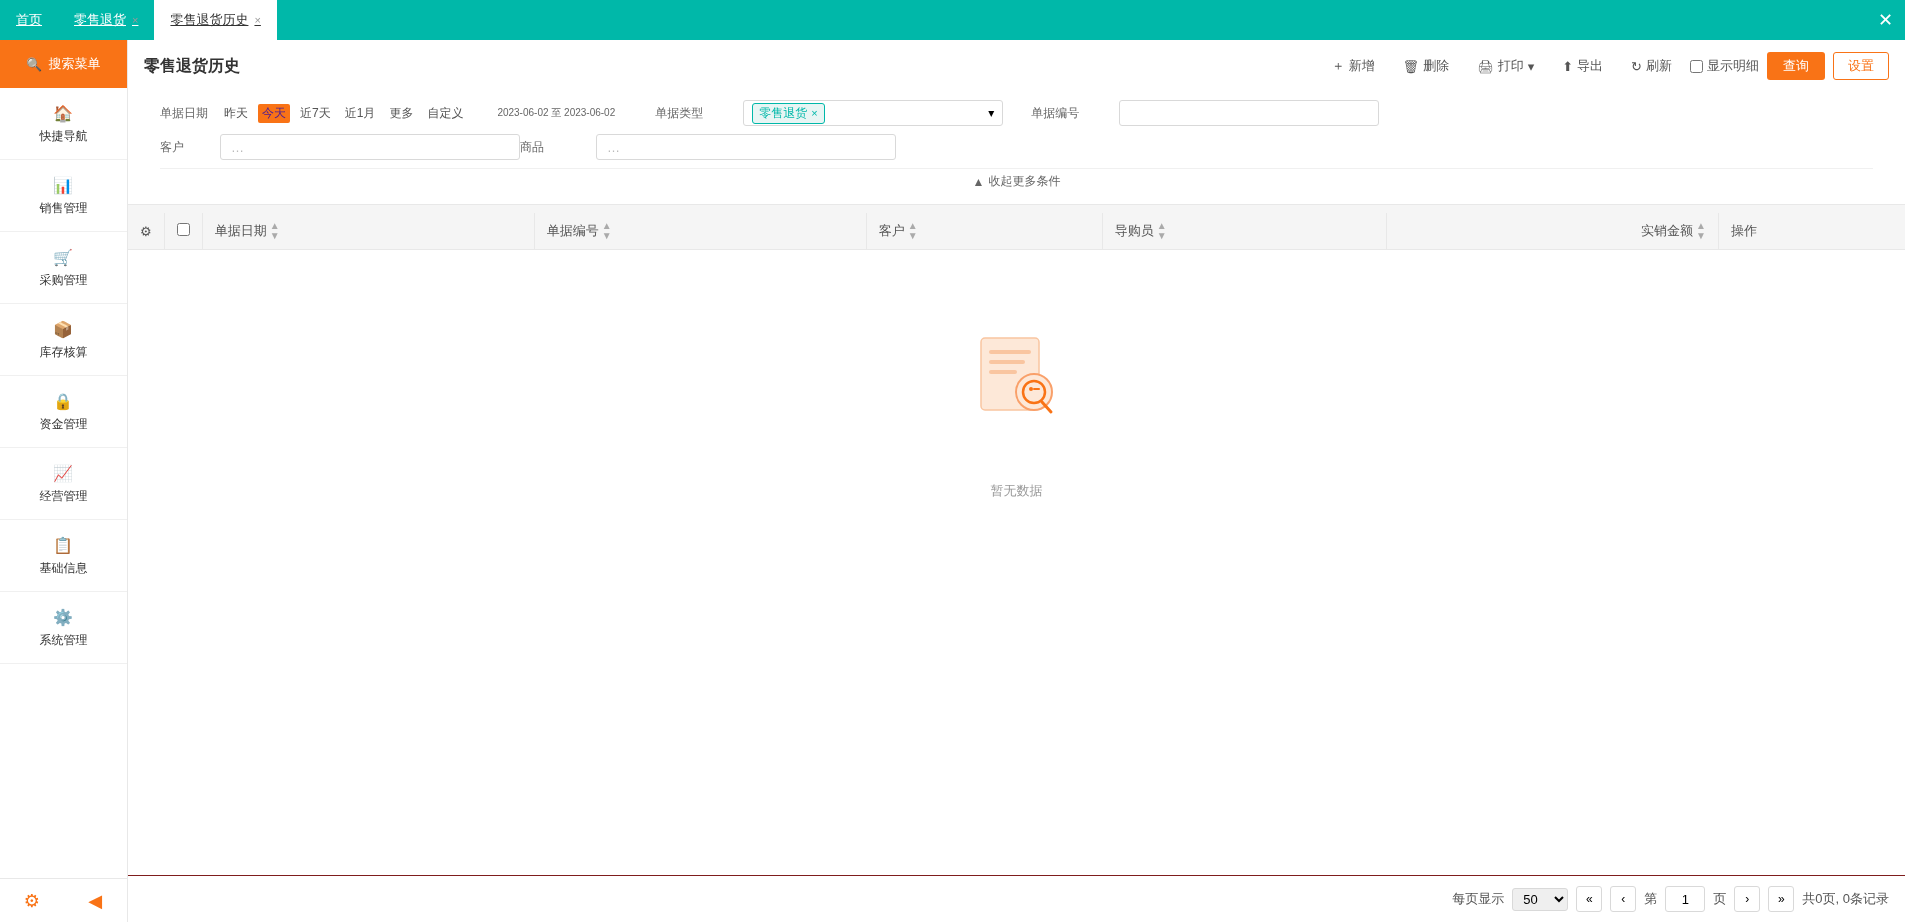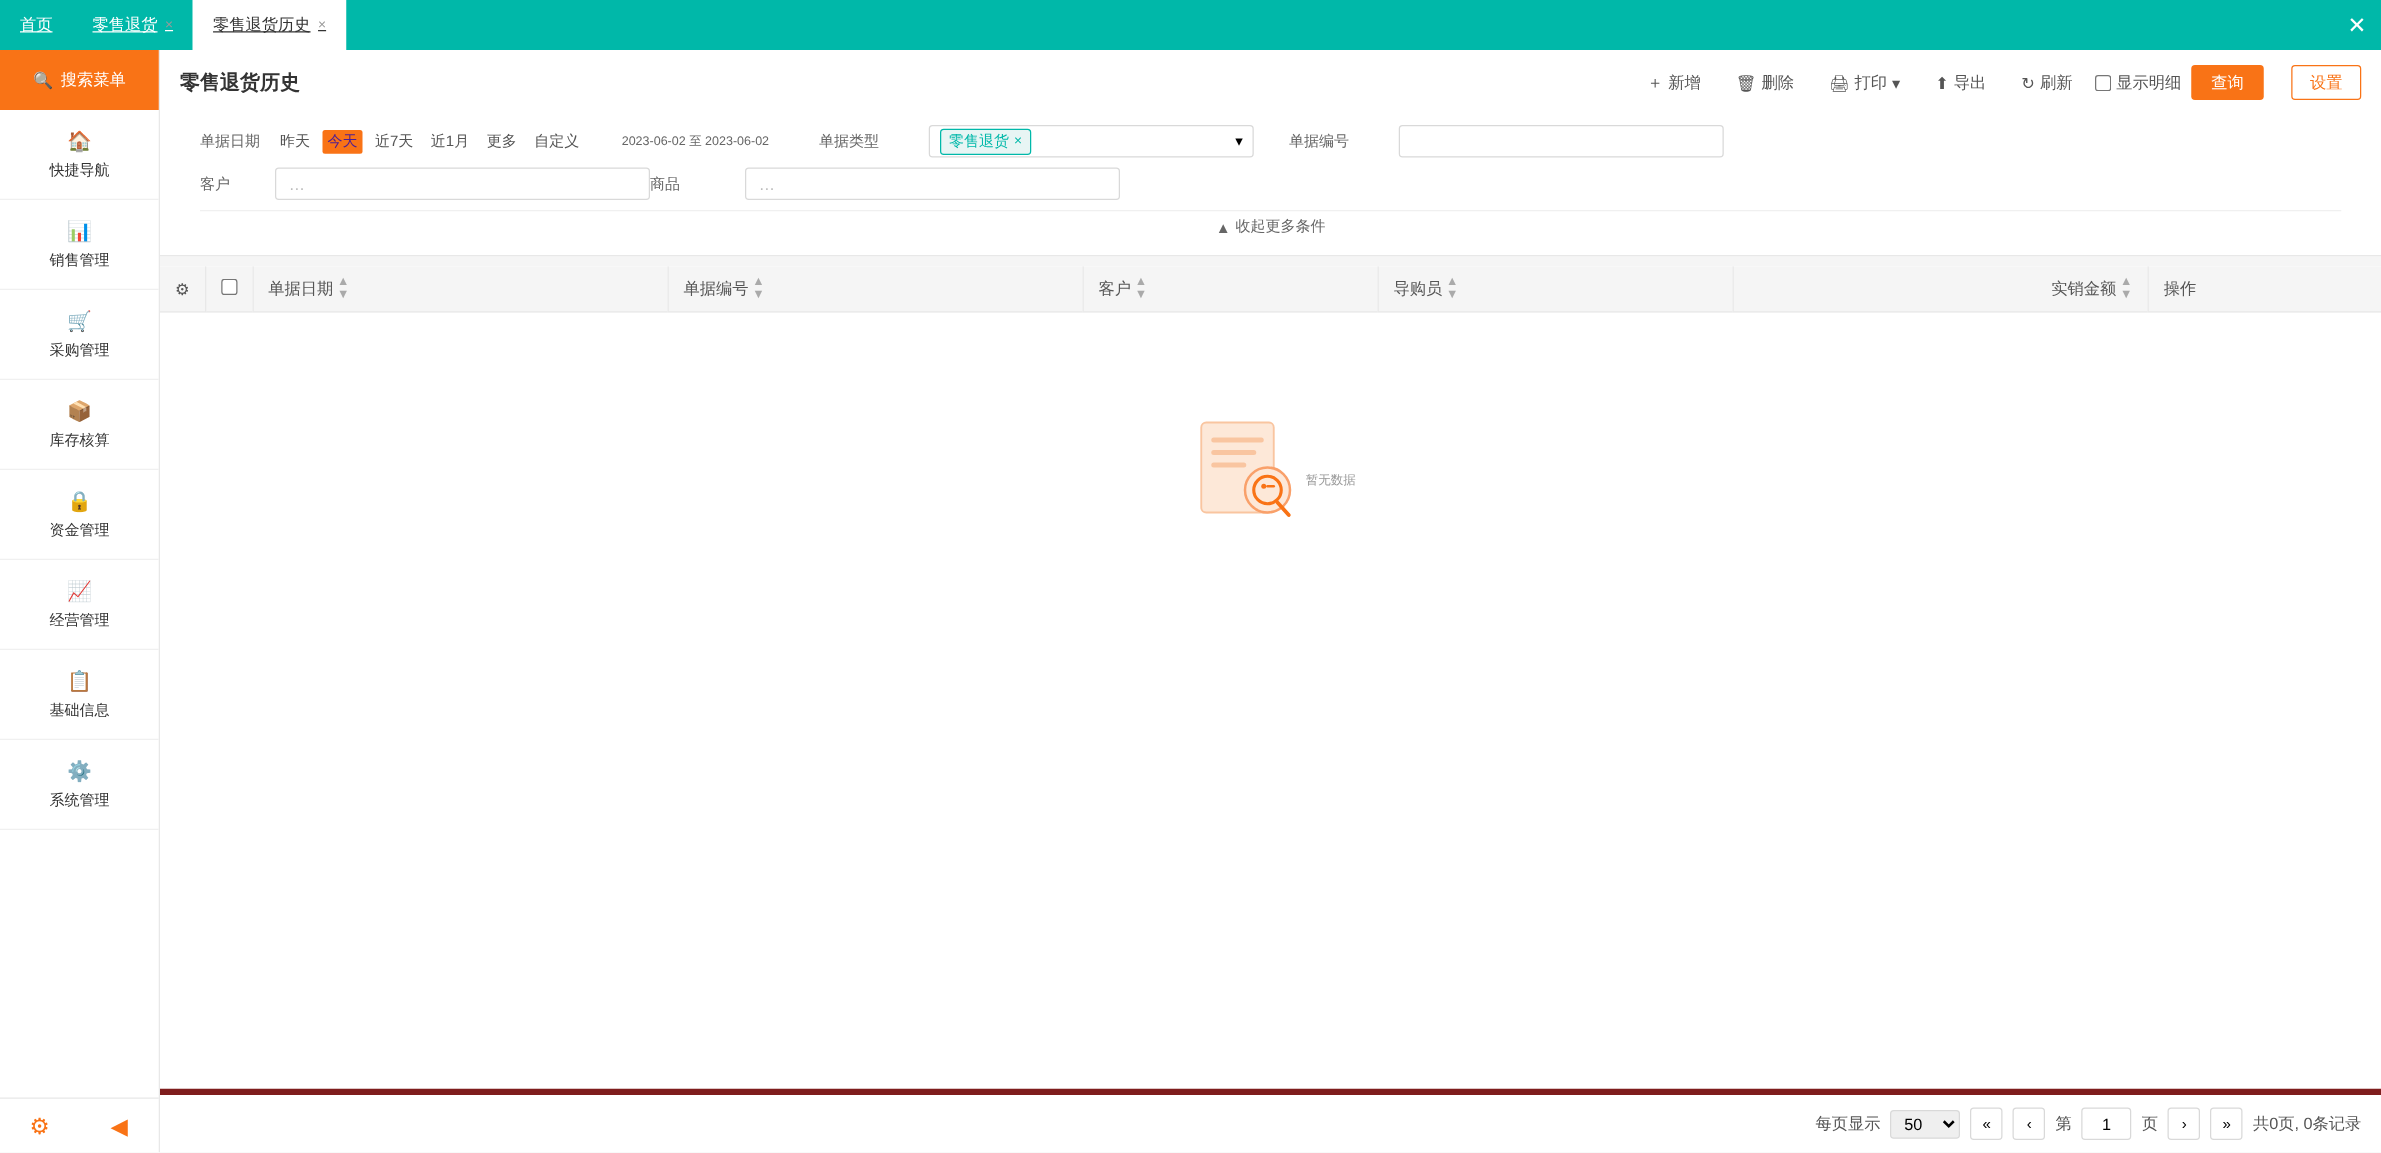--- a/index.html
+++ b/index.html
@@ -168,21 +168,20 @@
       font-size: 13px;
     }
     .btn-setting {
       background: #fff;
       color: #f97316;
       border: 1px solid #f97316;
       padding: 4px 14px;
       border-radius: 3px;
       cursor: pointer;
       font-size: 13px;
-      margin-left: 14px;
     }
     .show-detail-checkbox {
       display: flex;
       align-items: center;
       gap: 4px;
       font-size: 13px;
       color: #555;
     }
 
     
@@ -313,42 +312,43 @@
     .th-sort {
       display: flex;
       align-items: center;
       gap: 3px;
     }
     .sort-arrows { font-size: 10px; color: #aaa; display: flex; flex-direction: column; line-height: 1; }
 
     
     .empty-state {
       display: flex;
-      flex-direction: row;
+      flex-direction: column;
       align-items: center;
       justify-content: center;
       padding: 80px 0;
       color: #999;
-      font-size: 10px;
+      font-size: 13px;
+      gap: 44px;
     }
     .empty-icon {
       width: 96px;
       height: 96px;
       margin-bottom: 12px;
       position: relative;
     }
 
     
     .pagination-bar {
       display: flex;
       align-items: center;
       justify-content: flex-end;
       padding: 10px 16px;
       background: #fff;
-      border-top: 5px solid #7f1d1d;
+      border-top: 1px solid #7f1d1d;
       gap: 8px;
       font-size: 13px;
       color: #555;
       flex-shrink: 0;
     }
     .pagination-bar select {
       border: 1px solid #d9d9d9;
       border-radius: 3px;
       padding: 2px 6px;
       font-size: 13px;

